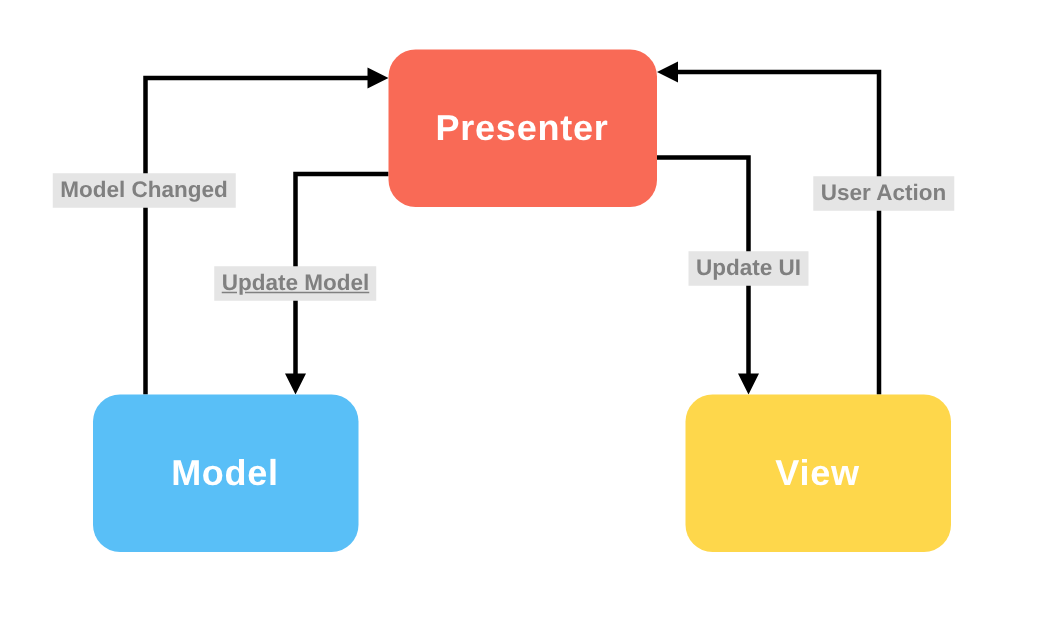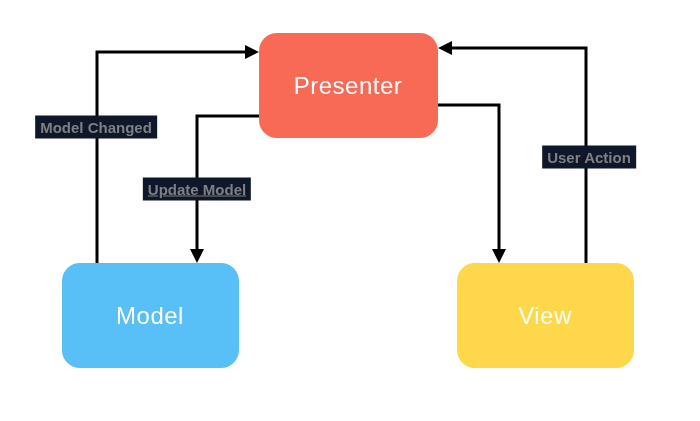--- a/index.html
+++ b/index.html
@@ -17,33 +17,33 @@
   }
   .canvas svg {
     position: absolute;
     left: 0;
     top: 0;
   }
   .node-label {
     position: absolute;
     transform: translate(-50%, -50%);
     font-size: 24px;
-    font-weight: normal;
+    font-weight: bold;
     color: #ffffff;
     letter-spacing: 0.5px;
     white-space: nowrap;
     pointer-events: none;
   }
   .edge-label {
     position: absolute;
     transform: translate(-50%, -50%);
     font-size: 15px;
     font-weight: bold;
     color: #808080;
-    background: #0f172a;
+    background: #e5e5e5;
     padding: 3px 5px;
     white-space: nowrap;
     pointer-events: none;
   }
 </style>
 </head>
 <body>
 
 <div class="canvas">
 
@@ -65,15 +65,16 @@
     <rect x="62" y="263" width="177" height="105" rx="18" ry="18" fill="#59BFF7"></rect>
     <rect x="457" y="263" width="177" height="105" rx="18" ry="18" fill="#FED74B"></rect>
   </svg>
 
   <div class="node-label" style="left:348px; top:86px;">Presenter</div>
   <div class="node-label" style="left:545px; top:316px;">View</div>
   <div class="node-label" style="left:150px; top:316px;">Model</div>
 
   <div class="edge-label" style="left:96px; top:127px;">Model Changed</div>
   <div class="edge-label" style="left:197px; top:189px;text-decoration:underline;">Update Model</div>
-  <div class="edge-label" style="left:589px; top:129px;margin-top:28px;">User Action</div>
+  <div class="edge-label" style="left:499px; top:179px;">Update UI</div>
+  <div class="edge-label" style="left:589px; top:129px;">User Action</div>
 
 </div>
 
 </body></html>

